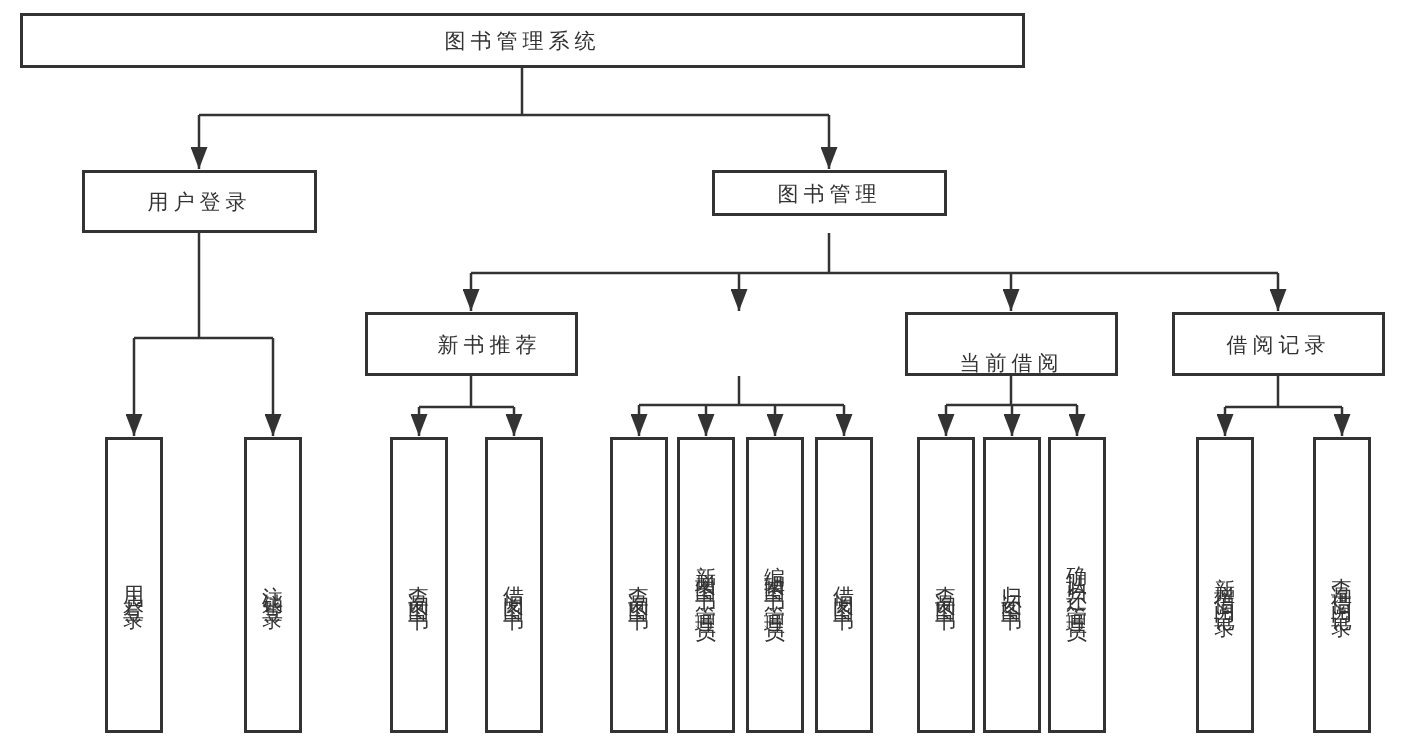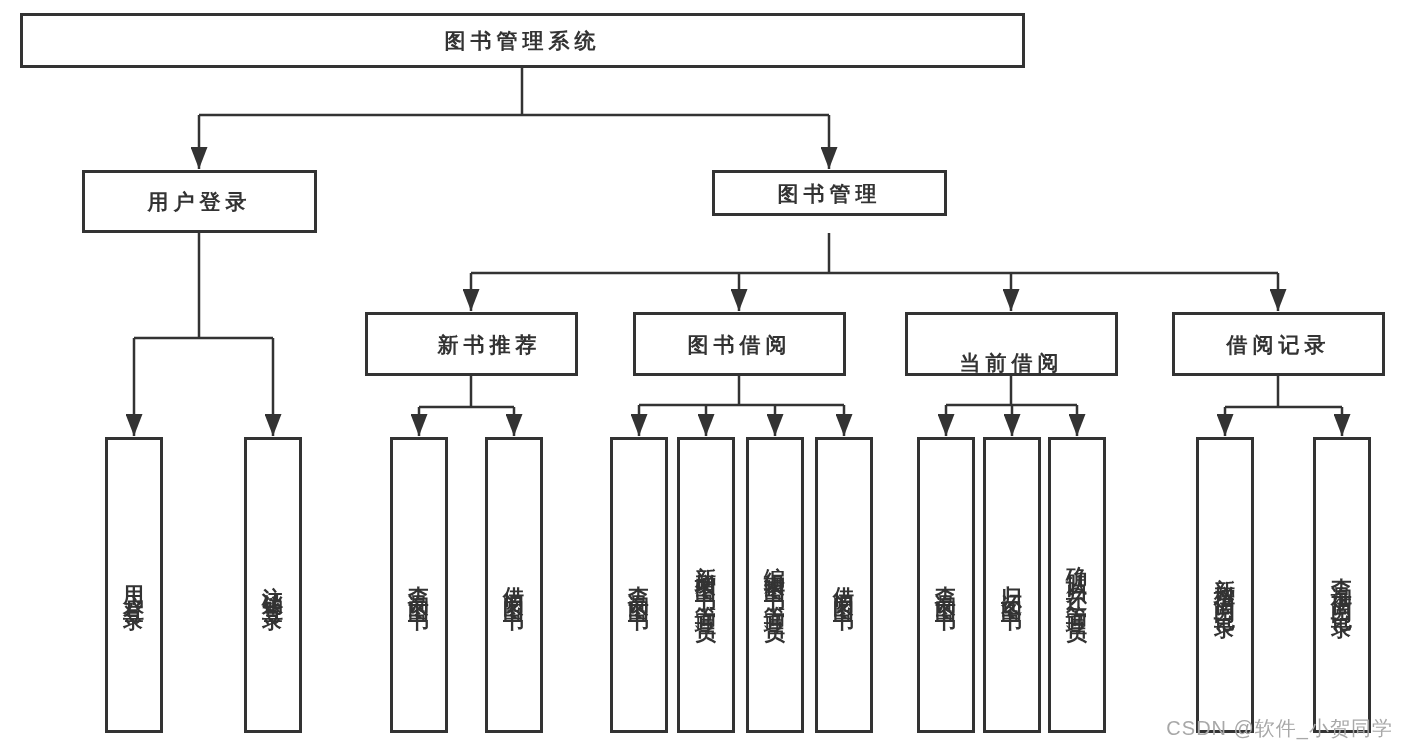--- a/index.html
+++ b/index.html
@@ -8,21 +8,21 @@
   .stage { position:relative; width:1405px; height:747px; background:var(--bg); overflow:hidden; }
   svg.wires { position:absolute; left:0; top:0; width:1405px; height:747px; }
   svg.wires path { stroke:var(--line); stroke-width:2.5; fill:none; }
 
   .box {
     position:absolute; background:#fff; border:3px solid var(--line);
     display:flex; align-items:center; justify-content:center;
     color:var(--text); font-size:21px; letter-spacing:5px; line-height:1;
     white-space:nowrap;
   }
-  .box span { display:block;font-weight:bold; }
+  .box span { display:block; }
 
   
   .n-root { left:20px;  top:13px;  width:1005px; height:55px; }
   .n-ul   { left:82px;  top:170px; width:235px;  height:63px; }
   .n-bm   { left:712px; top:170px; width:235px;  height:46px; }
   .n-l3   { top:312px; width:213px; height:64px; }
   .n-nb   { left:365px;padding-left:36px; }
   .n-bb   { left:633px; }
   .n-cb   { left:905px;align-items:flex-end; }
   .n-br   { left:1172px; }
@@ -105,23 +105,20 @@
   <div class="box n-ul">
     <span>用户登录</span>
   </div>
   <div class="box n-bm">
     <span>图书管理</span>
   </div>
 
   <div class="box n-l3 n-nb">
     <span>新书推荐</span>
   </div>
-  <div class="box n-l3 n-bb">
-    <span>图书借阅</span>
-  </div>
   <div class="box n-l3 n-cb">
     <span>当前借阅</span>
   </div>
   <div class="box n-l3 n-br">
     <span>借阅记录</span>
   </div>
 
   <div class="box leaf lf-a1">
     <span>用户登录</span>
   </div>
@@ -159,14 +156,13 @@
     <span>确认归还（管理员）</span>
   </div>
 
   <div class="box leaf lf-e1">
     <span>新增借阅记录</span>
   </div>
   <div class="box leaf lf-e2">
     <span>查询借阅记录</span>
   </div>
 
-  <div class="watermark">CSDN @软件_小贺同学</div>
 </div>
 
 </body></html>

